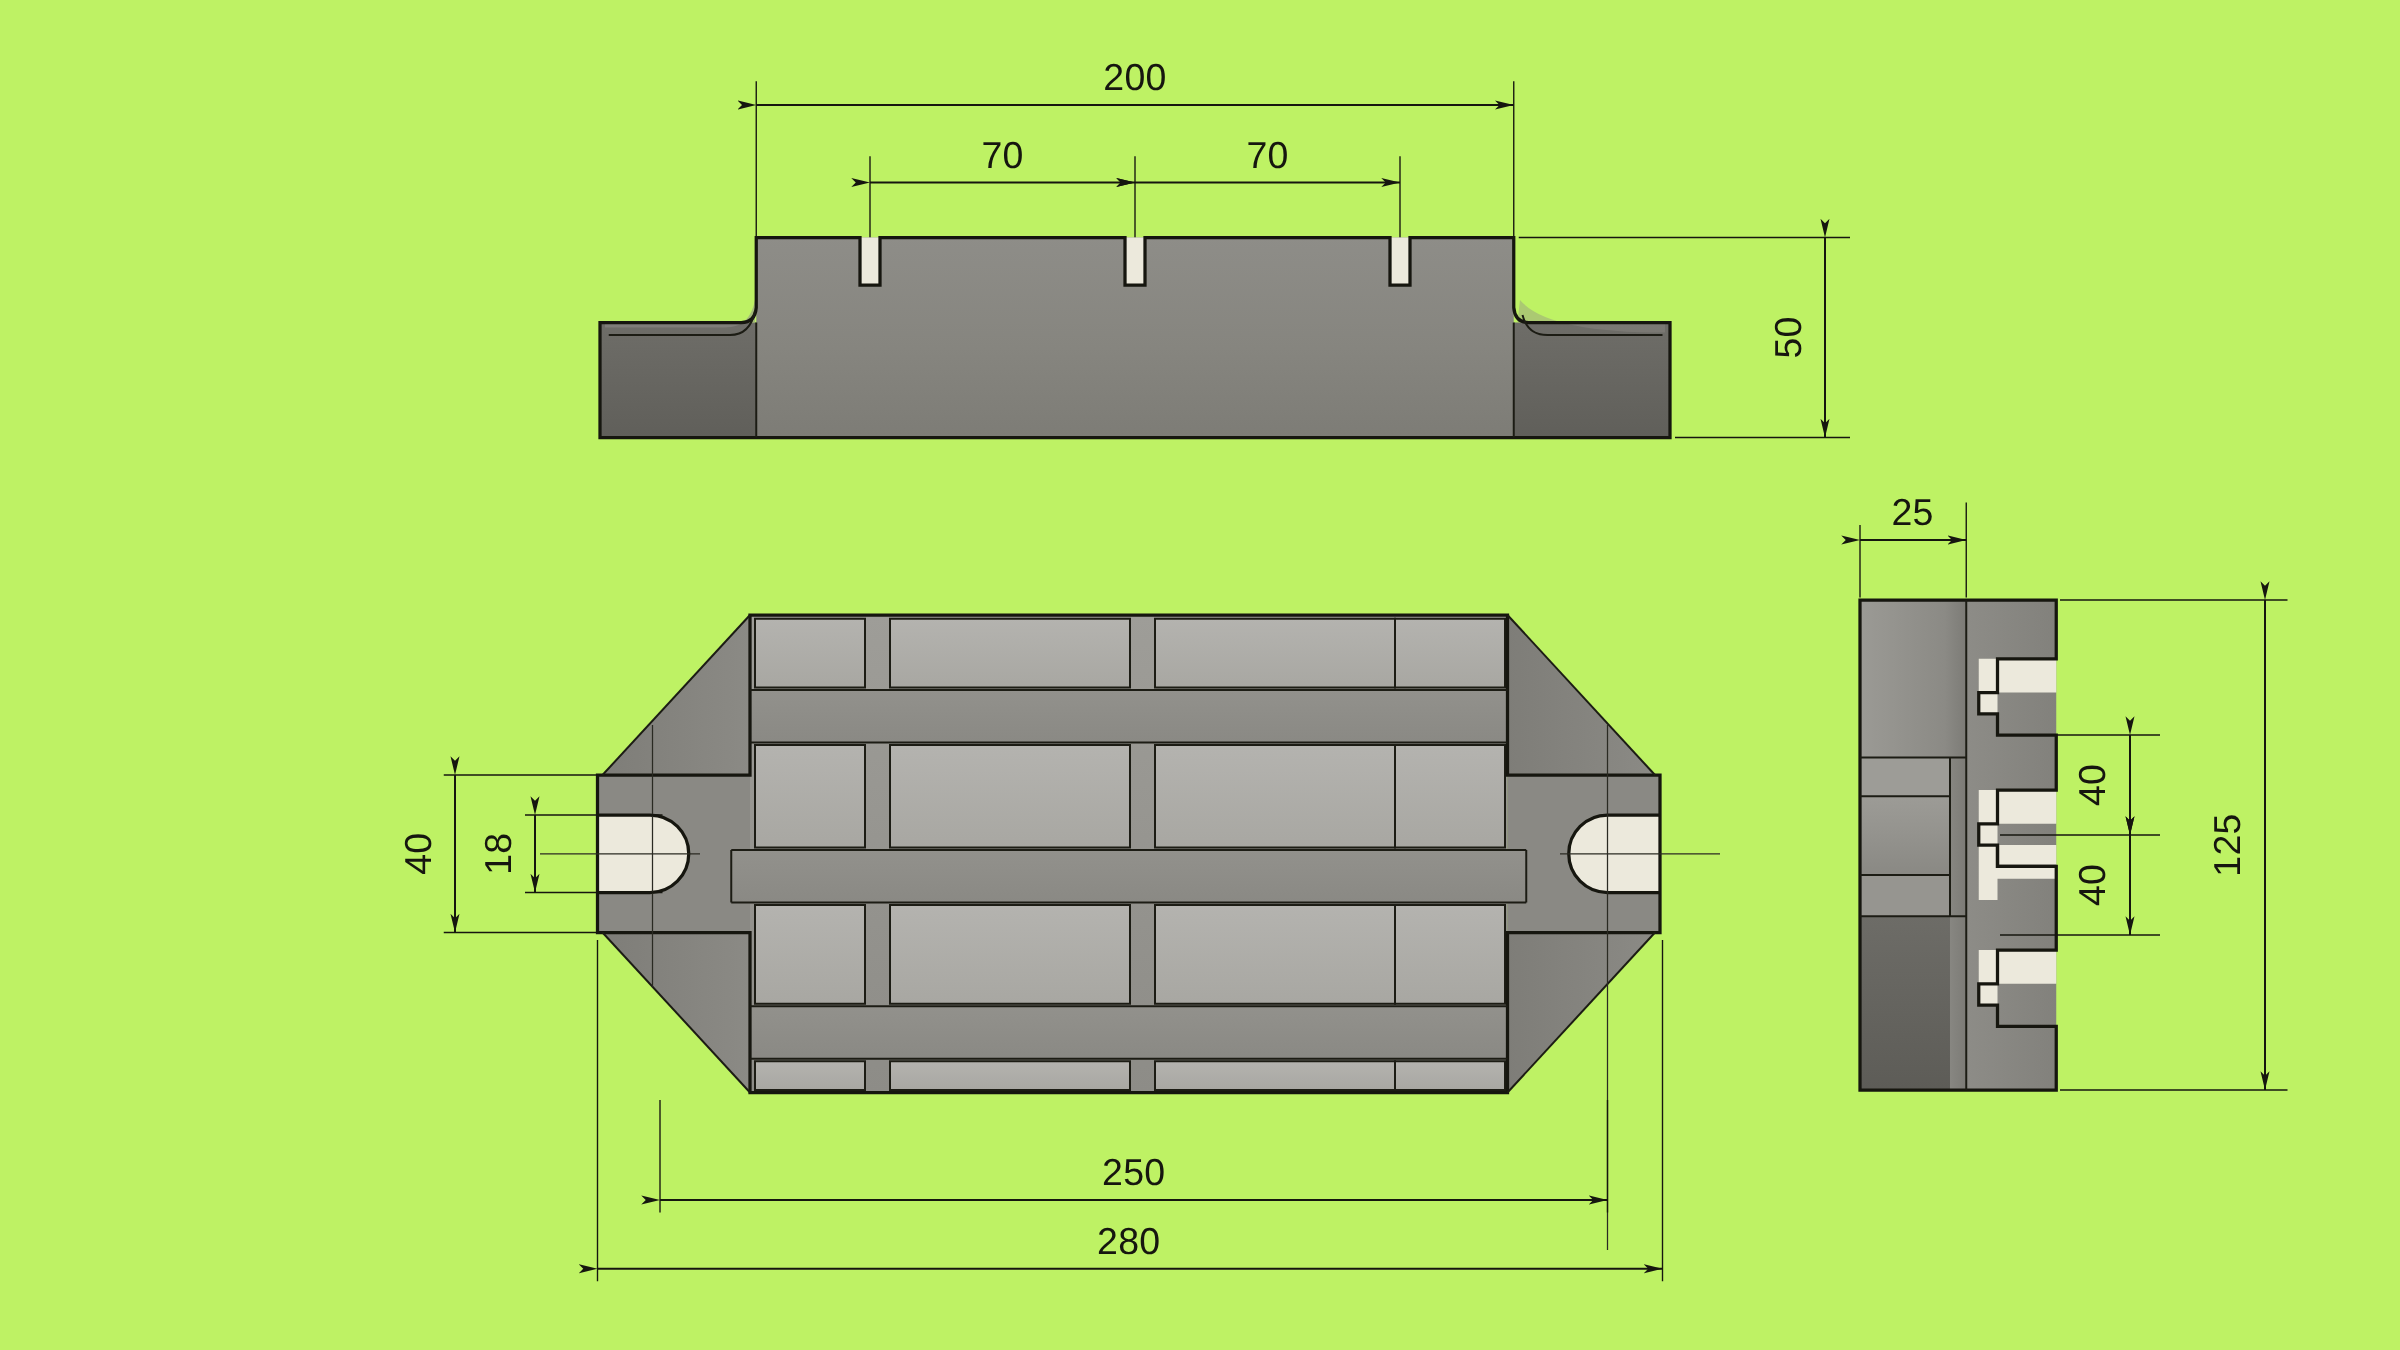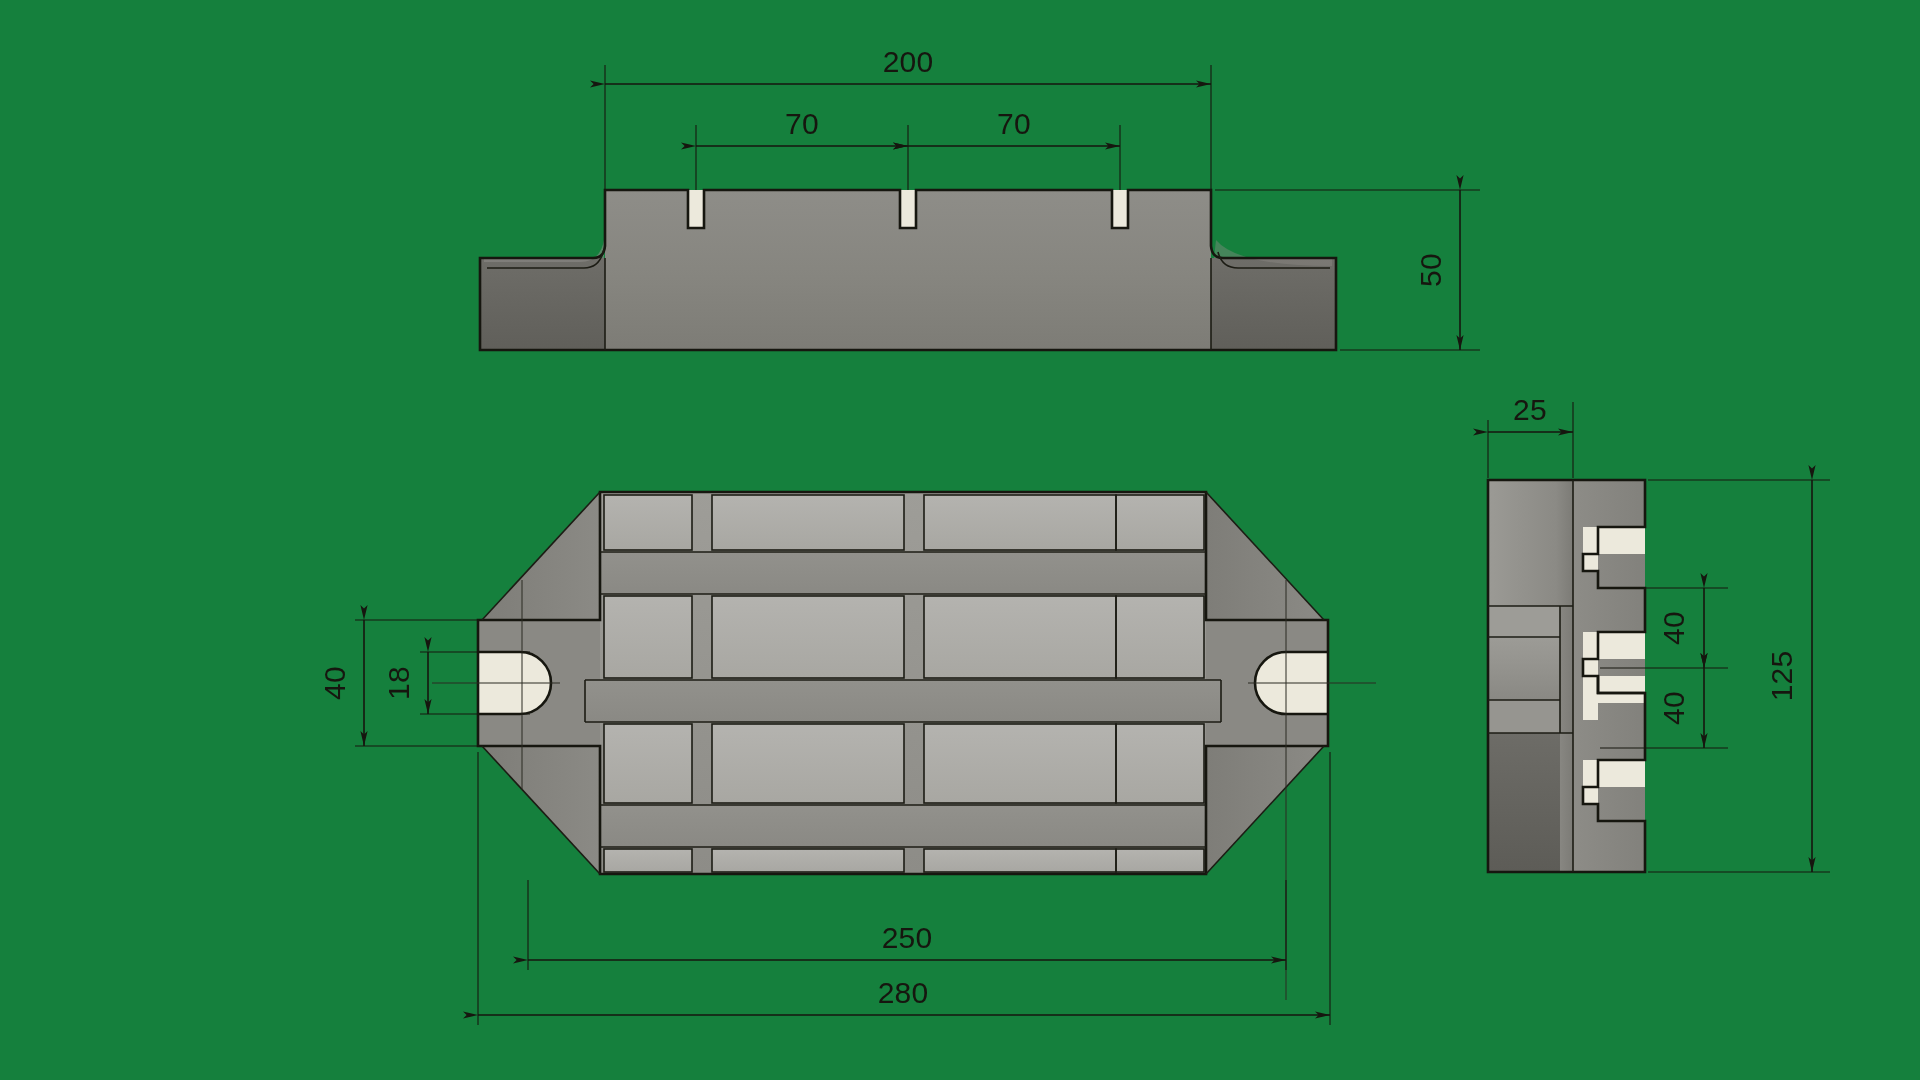--- a/index.html
+++ b/index.html
@@ -10,21 +10,21 @@
   body {
     width: 1920px;
     height: 1080px;
     font-family: "Liberation Sans", sans-serif;
     overflow: hidden;
   }
   #stage {
     position: relative;
     width: 1920px;
     height: 1080px;
-    background: #15803d;
+    background: #bef264;
   }
   svg.drawing {
     position: absolute;
     left: 0;
     top: 0;
     width: 1920px;
     height: 1080px;
     display: block;
   }
   text.dim {

